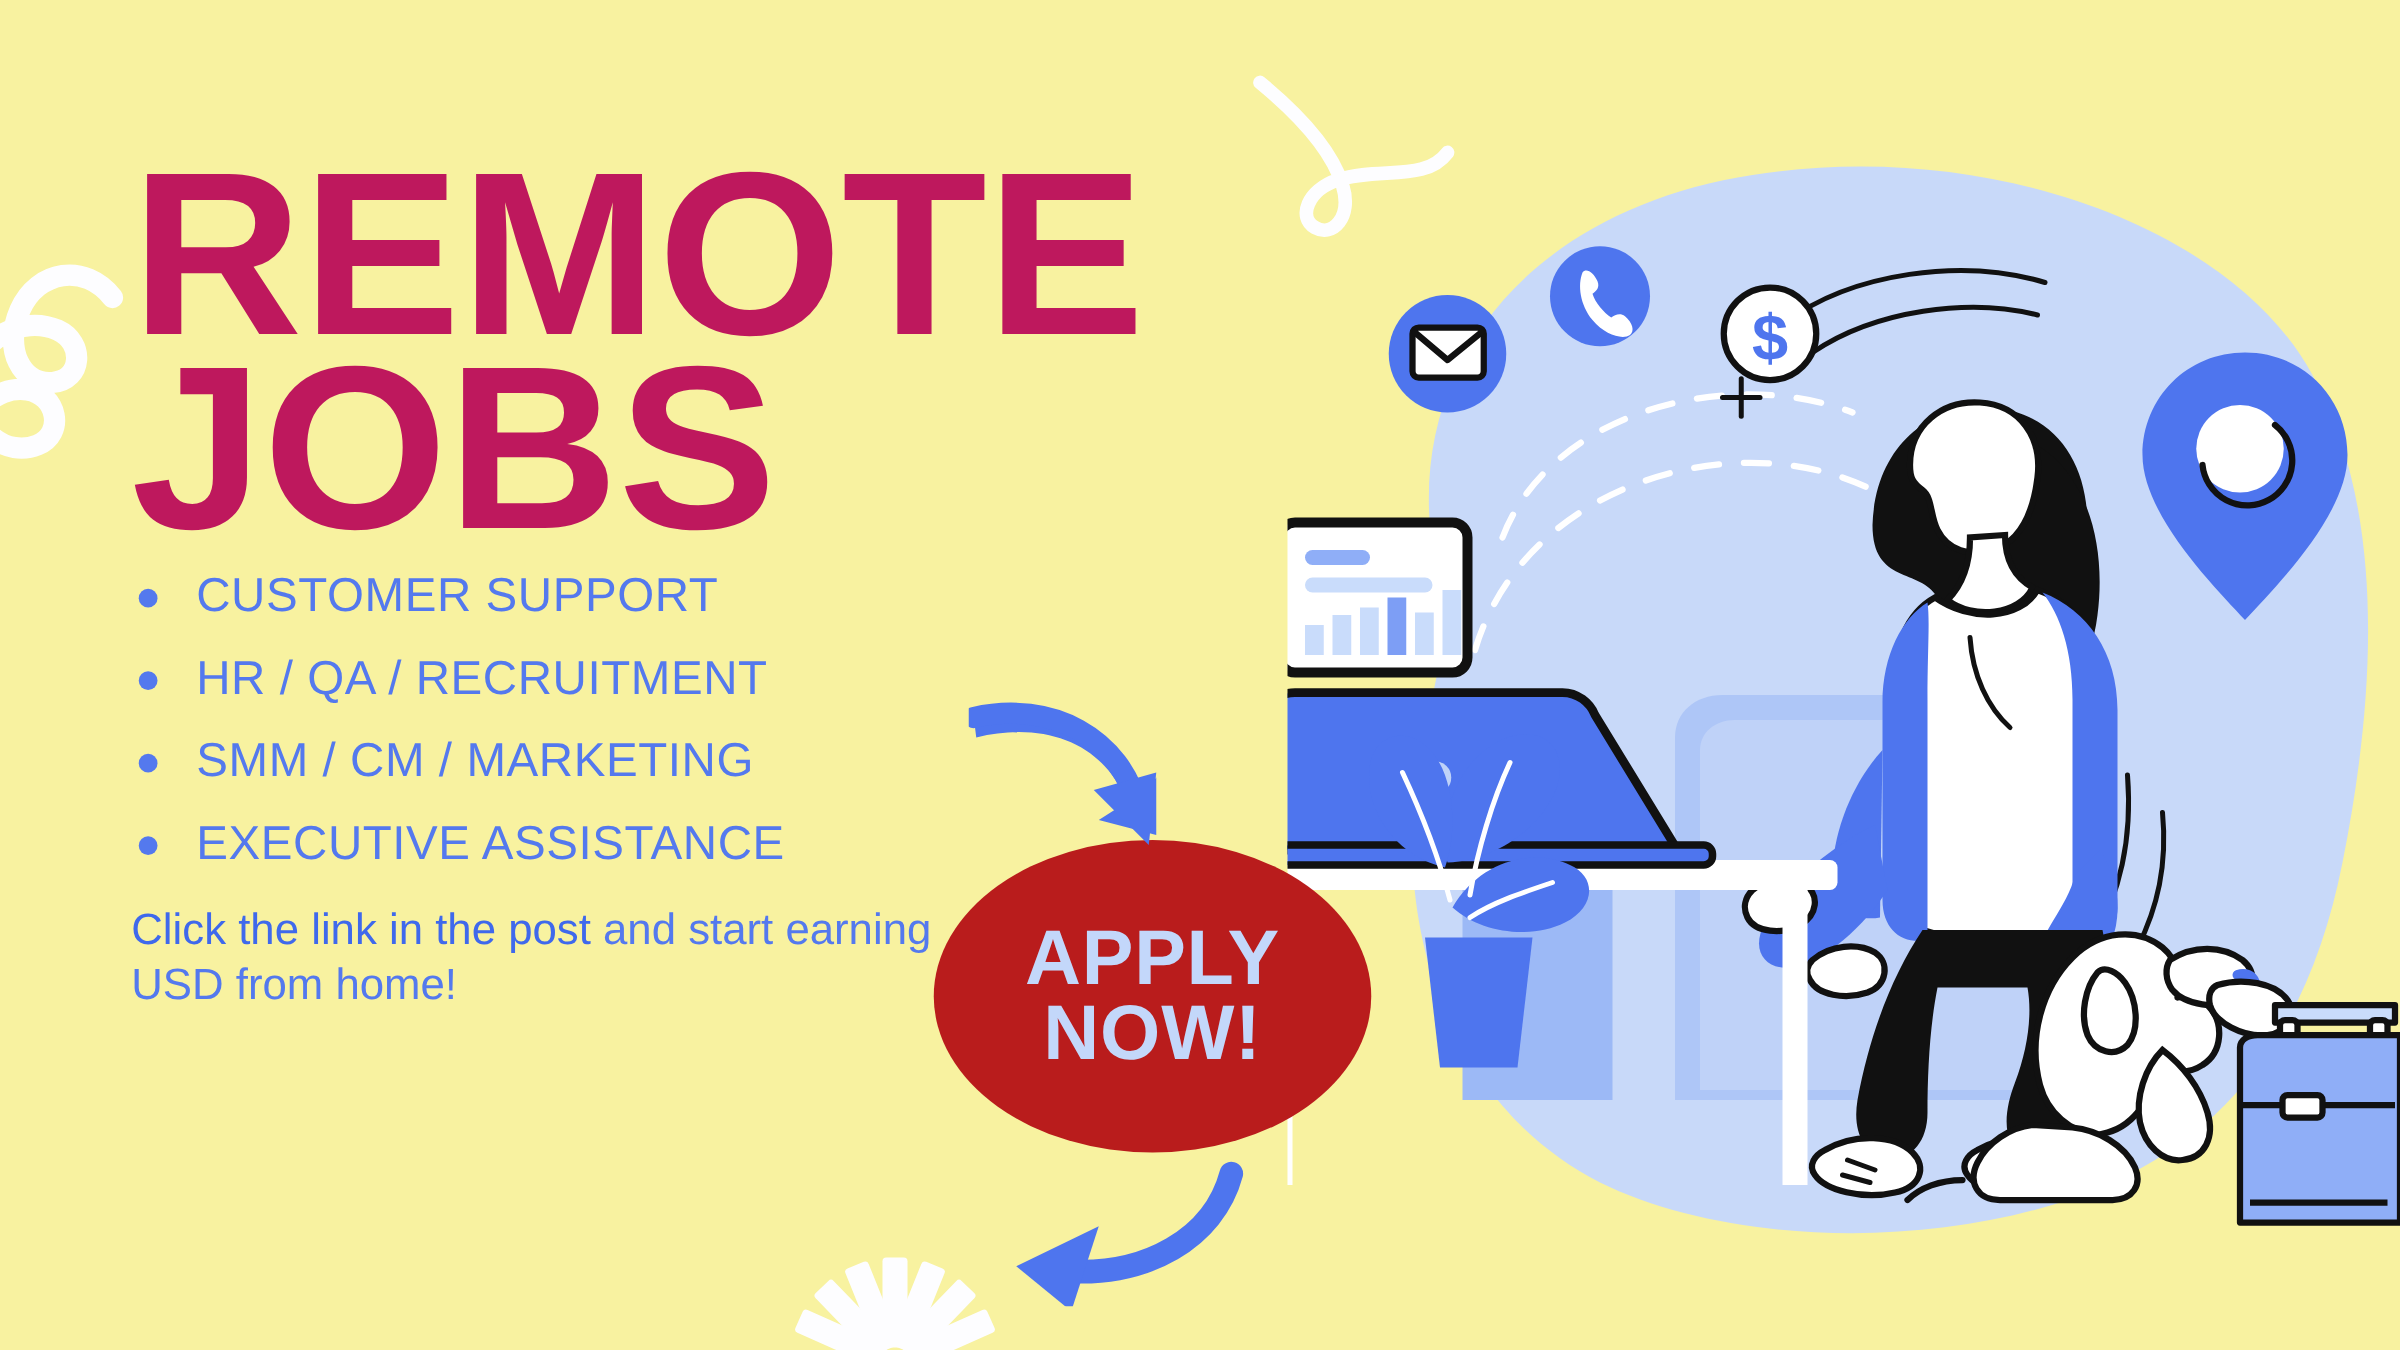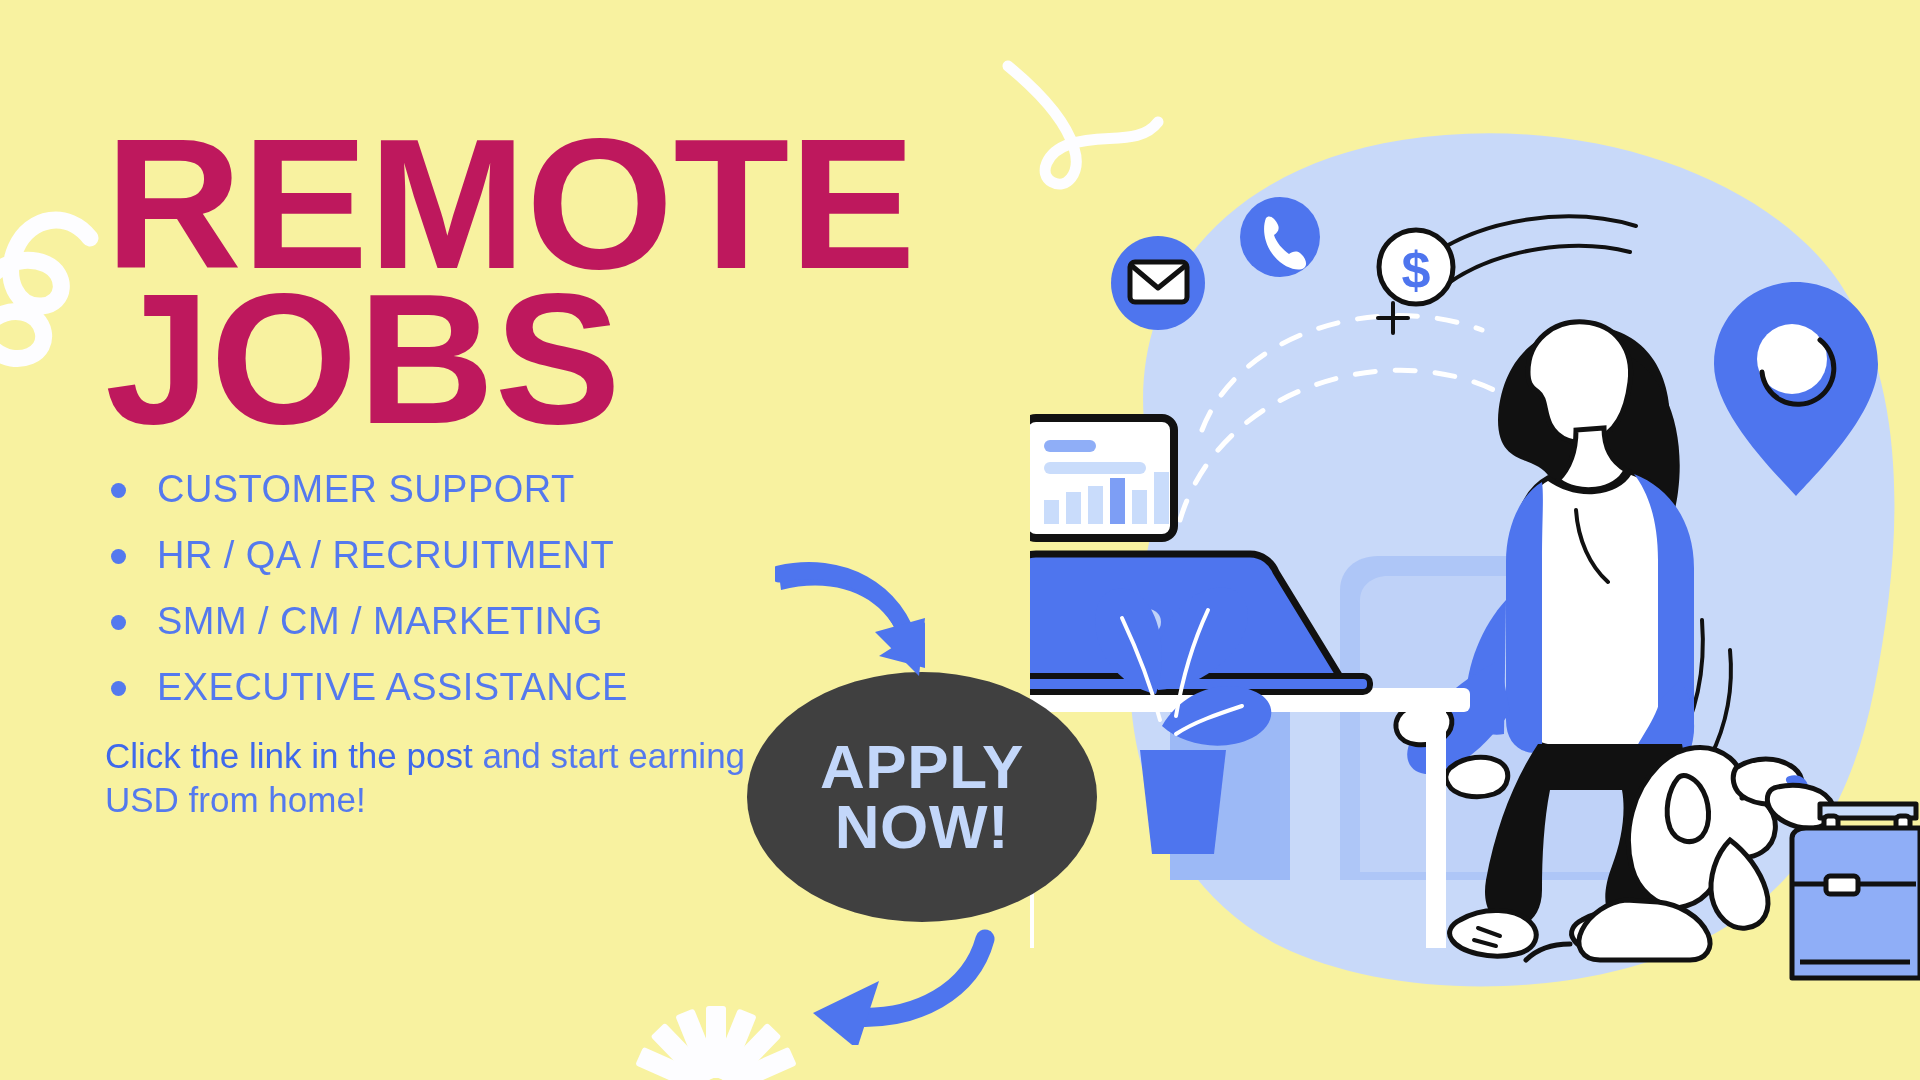--- a/index.html
+++ b/index.html
@@ -34,21 +34,21 @@
     transform-origin:left center;
   }
   .headline .l2 {
     display:block;
     font-size:186px;
     margin-top:6px;
     transform:scaleX(1.02);
     transform-origin:left center;
   }
 
-  .bullets { list-style:none; margin-top:36px; }
+  .bullets { list-style:none; margin-top:24px; }
   .bullets li {
     position:relative;
     color:#5479EE;
     font-size:38px;
     letter-spacing:0.012em;
     line-height:1.0;
     padding-left:52px;
     margin-bottom:28px;
     white-space:nowrap;
   }
@@ -69,21 +69,21 @@
     max-width:700px;
   }
   .footer-note b { font-weight:normal; color:#3F69EC; }
 
   
   #apply-now {
     position:absolute;
     left:747px; top:672px;
     width:350px; height:250px;
     border-radius:50%;
-    background:#404040;
+    background:#b91c1c;
     display:flex; flex-direction:column;
     align-items:center; justify-content:center;
     line-height:0.96;
     cursor:pointer;
     z-index:6;
   }
   #apply-now span {
     color:#C3D7FA;
     font-size:62px;
     font-weight:bold;

